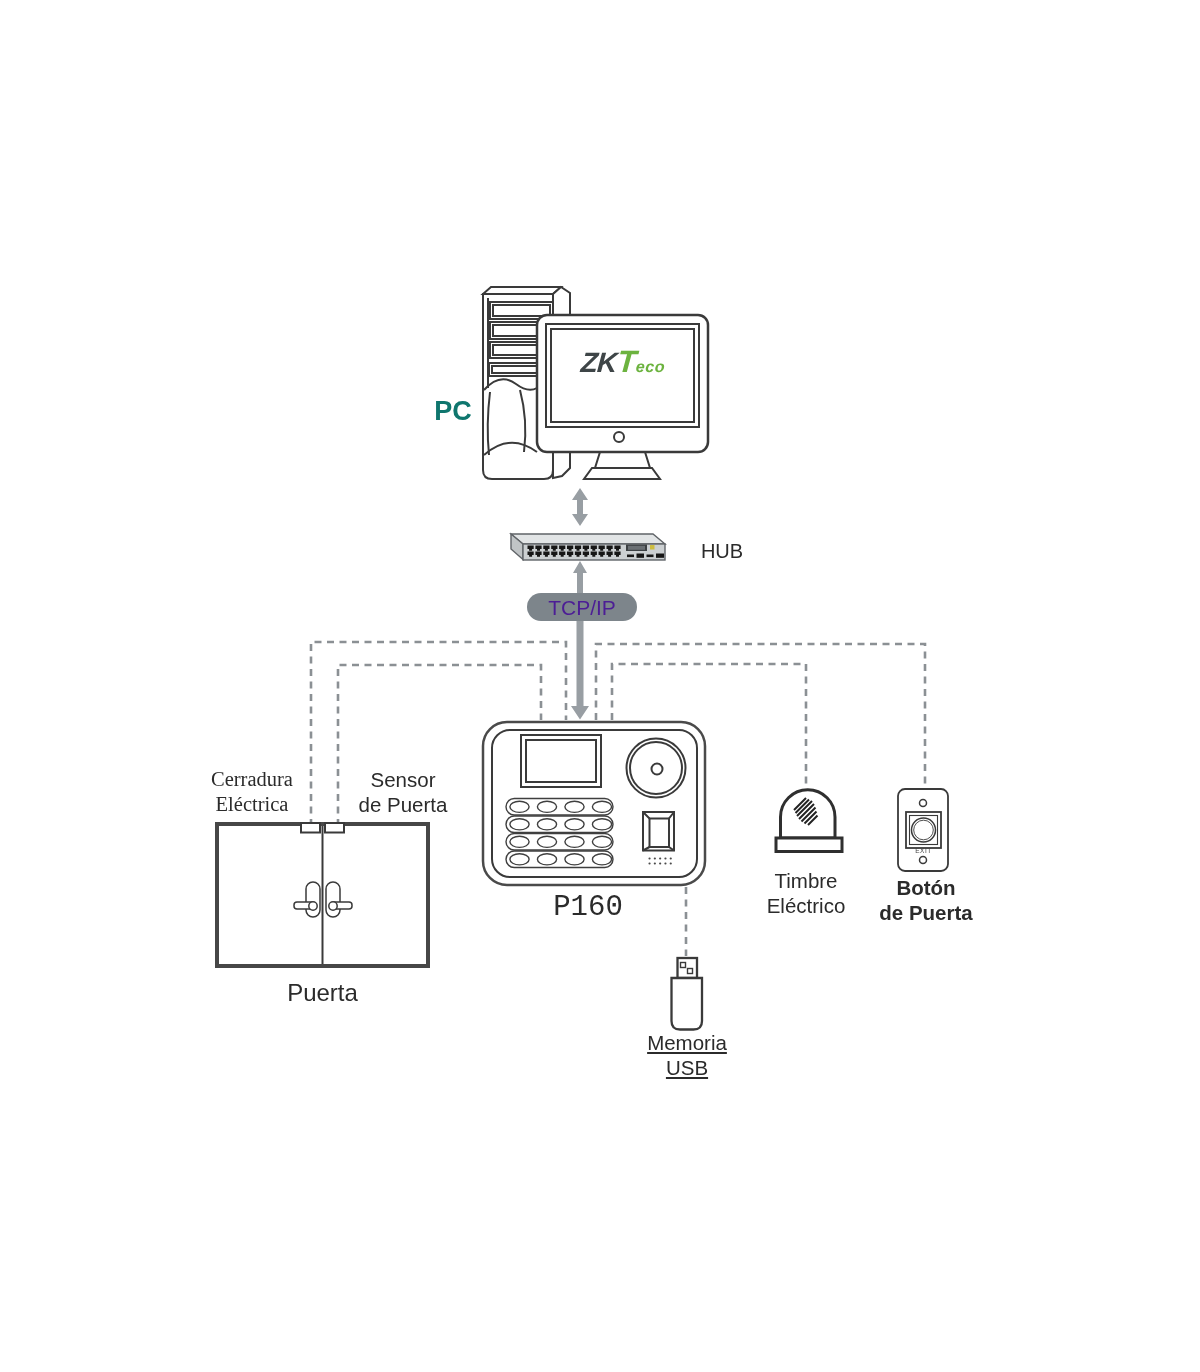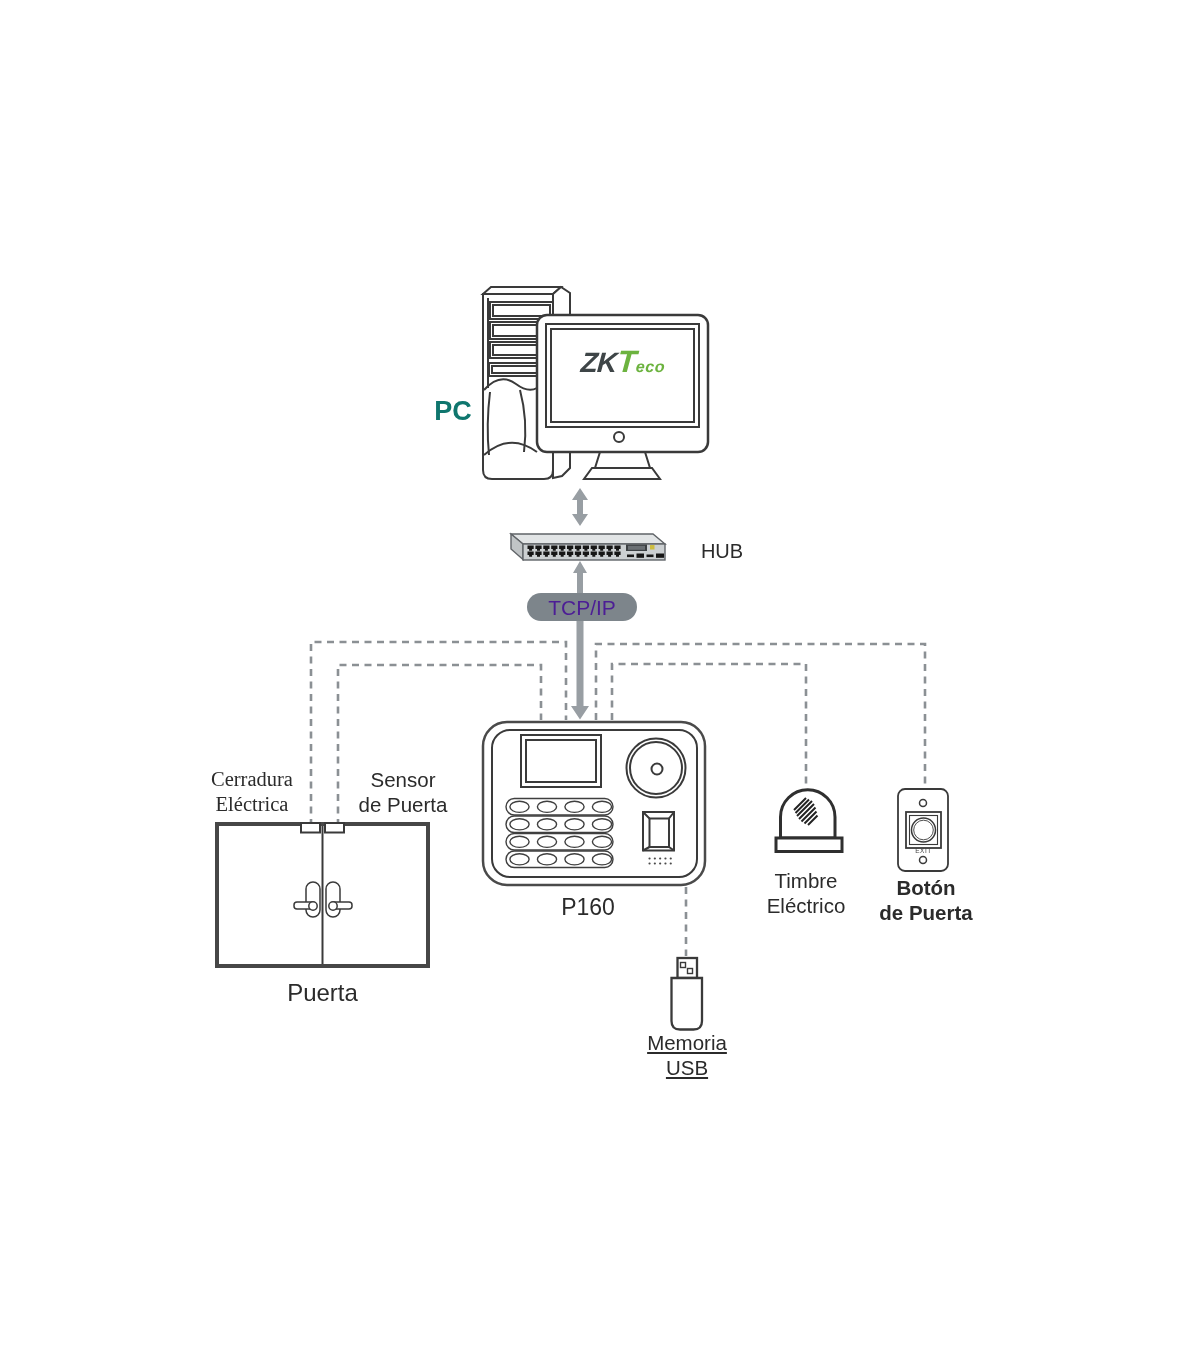--- a/index.html
+++ b/index.html
@@ -13,21 +13,21 @@
           font-family:"Liberation Sans", sans-serif;}
   svg{position:absolute;left:0;top:0;}
   .ln{fill:none;stroke:var(--line-dark);stroke-width:2;}
   .lnw{fill:#fff;stroke:var(--line-dark);stroke-width:2;}
   .dash{fill:none;stroke:var(--dash-gray);stroke-width:2.6;stroke-dasharray:7 5.5;}
   .arrow{fill:var(--arrow-gray);stroke:none;}
   .lbl{position:absolute;color:var(--text-dark);text-align:center;line-height:25px;font-size:20.5px;}
   .pc-label{left:426px;top:398px;width:54px;font-size:27px;font-weight:bold;color:#0f766e;line-height:27px;}
   .hub-label{left:690px;top:538px;width:64px;font-size:20px;line-height:26px;}
   .tcpip-label{left:531px;top:596px;width:102px;font-size:21px;color:#4c1d95;line-height:24px;}
-  .p160-label{left:538px;top:895px;width:100px;font-size:23px;}
+  .p160-label{left:538px;top:895px;width:100px;font-size:29px;font-family:Liberation Mono, monospace;}
   .lock-label{left:190px;top:767px;width:124px;font-family:Liberation Serif, serif;}
   .sensor-label{left:341px;top:767px;width:124px;}
   .puerta-label{left:272px;top:980px;width:101px;font-size:24px;}
   .bell-label{left:744px;top:868px;width:124px;text-align:center;}
   .exitbtn-label{left:864px;top:875px;width:124px;font-weight:bold;}
   .usb-label{left:625px;top:1030px;width:124px;text-decoration:underline;}
   .exit-btn-text{left:903px;top:847px;width:41px;font-size:6.5px;letter-spacing:.5px;color:#444;line-height:7px;}
   .logo{left:548px;top:349px;width:150px;height:32px;display:flex;align-items:baseline;
         justify-content:center;font-style:italic;font-weight:bold;transform:skewX(-4deg);}
   .logo-zk{font-size:28px;color:var(--logo-dark);letter-spacing:-1px;}

